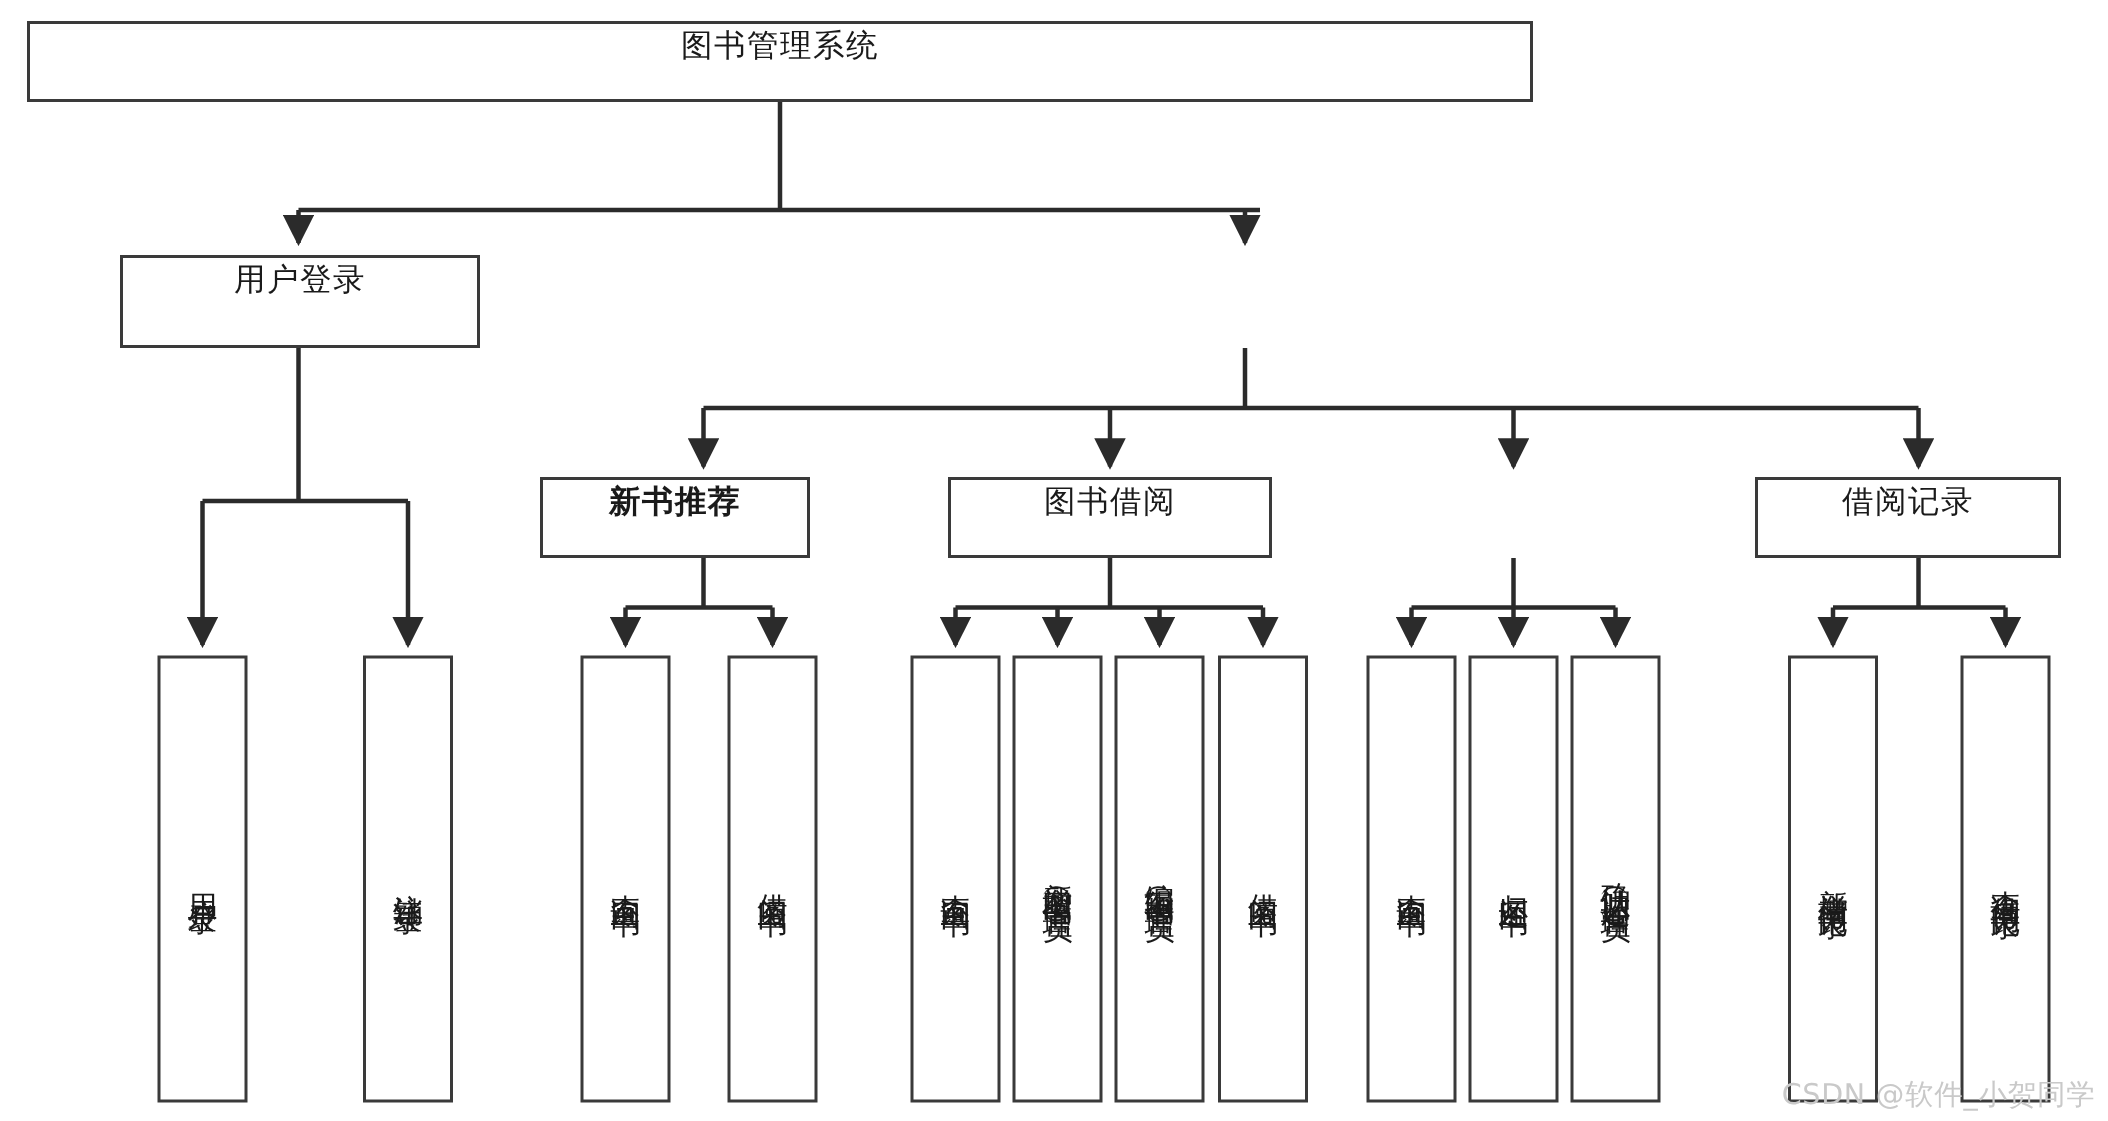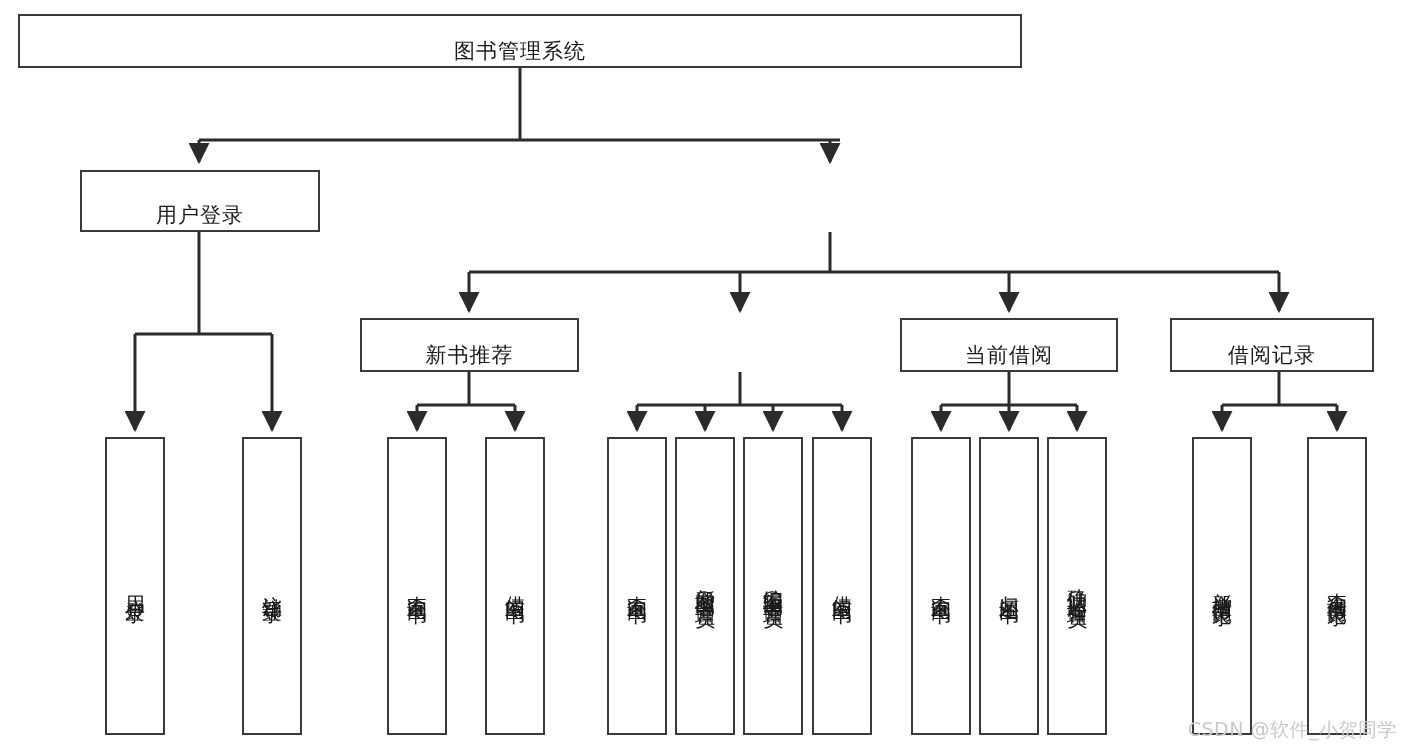--- a/index.html
+++ b/index.html
@@ -23,21 +23,21 @@
     position: absolute;
     left: 0; top: 0;
     width: 1405px; height: 747px;
     pointer-events: none;
   }
   .node {
     position: absolute;
     background: #ffffff;
     border: 2px solid #3a3a3a;
     display: flex;
-    align-items: flex-end;
+    align-items: flex-start;
     justify-content: center;
     color: #1a1a1a;
     z-index: 3;
   }
   .node.horiz {
     font-size: 21px;
     letter-spacing: 1px;
     line-height: 1.2;
     padding: 2px 6px;
   }
@@ -124,25 +124,25 @@
   </svg>
 
   <div class="node horiz" style="left:18px; top:14px; width:1004px; height:54px;">
     <span class="label">图书管理系统</span>
   </div>
 
   <div class="node horiz" style="left:80px; top:170px; width:240px; height:62px;">
     <span class="label">用户登录</span>
   </div>
 
-  <div class="node horiz" style="left:360px; top:318px; width:219px; height:54px;">
+  <div class="node horiz" style="left:360px; top:318px; width:180px; height:54px;font-weight:bold;">
     <span class="label">新书推荐</span>
   </div>
-  <div class="node horiz" style="left:900px; top:318px; width:218px; height:54px;">
-    <span class="label">当前借阅</span>
+  <div class="node horiz" style="left:632px; top:318px; width:216px; height:54px;">
+    <span class="label">图书借阅</span>
   </div>
   <div class="node horiz" style="left:1170px; top:318px; width:204px; height:54px;">
     <span class="label">借阅记录</span>
   </div>
 
   <div class="node vert" style="left:105px; top:437px; width:60px; height:298px;">
     <span class="label">用户登录</span>
   </div>
   <div class="node vert" style="left:242px; top:437px; width:60px; height:298px;">
     <span class="label">注销登录</span>

